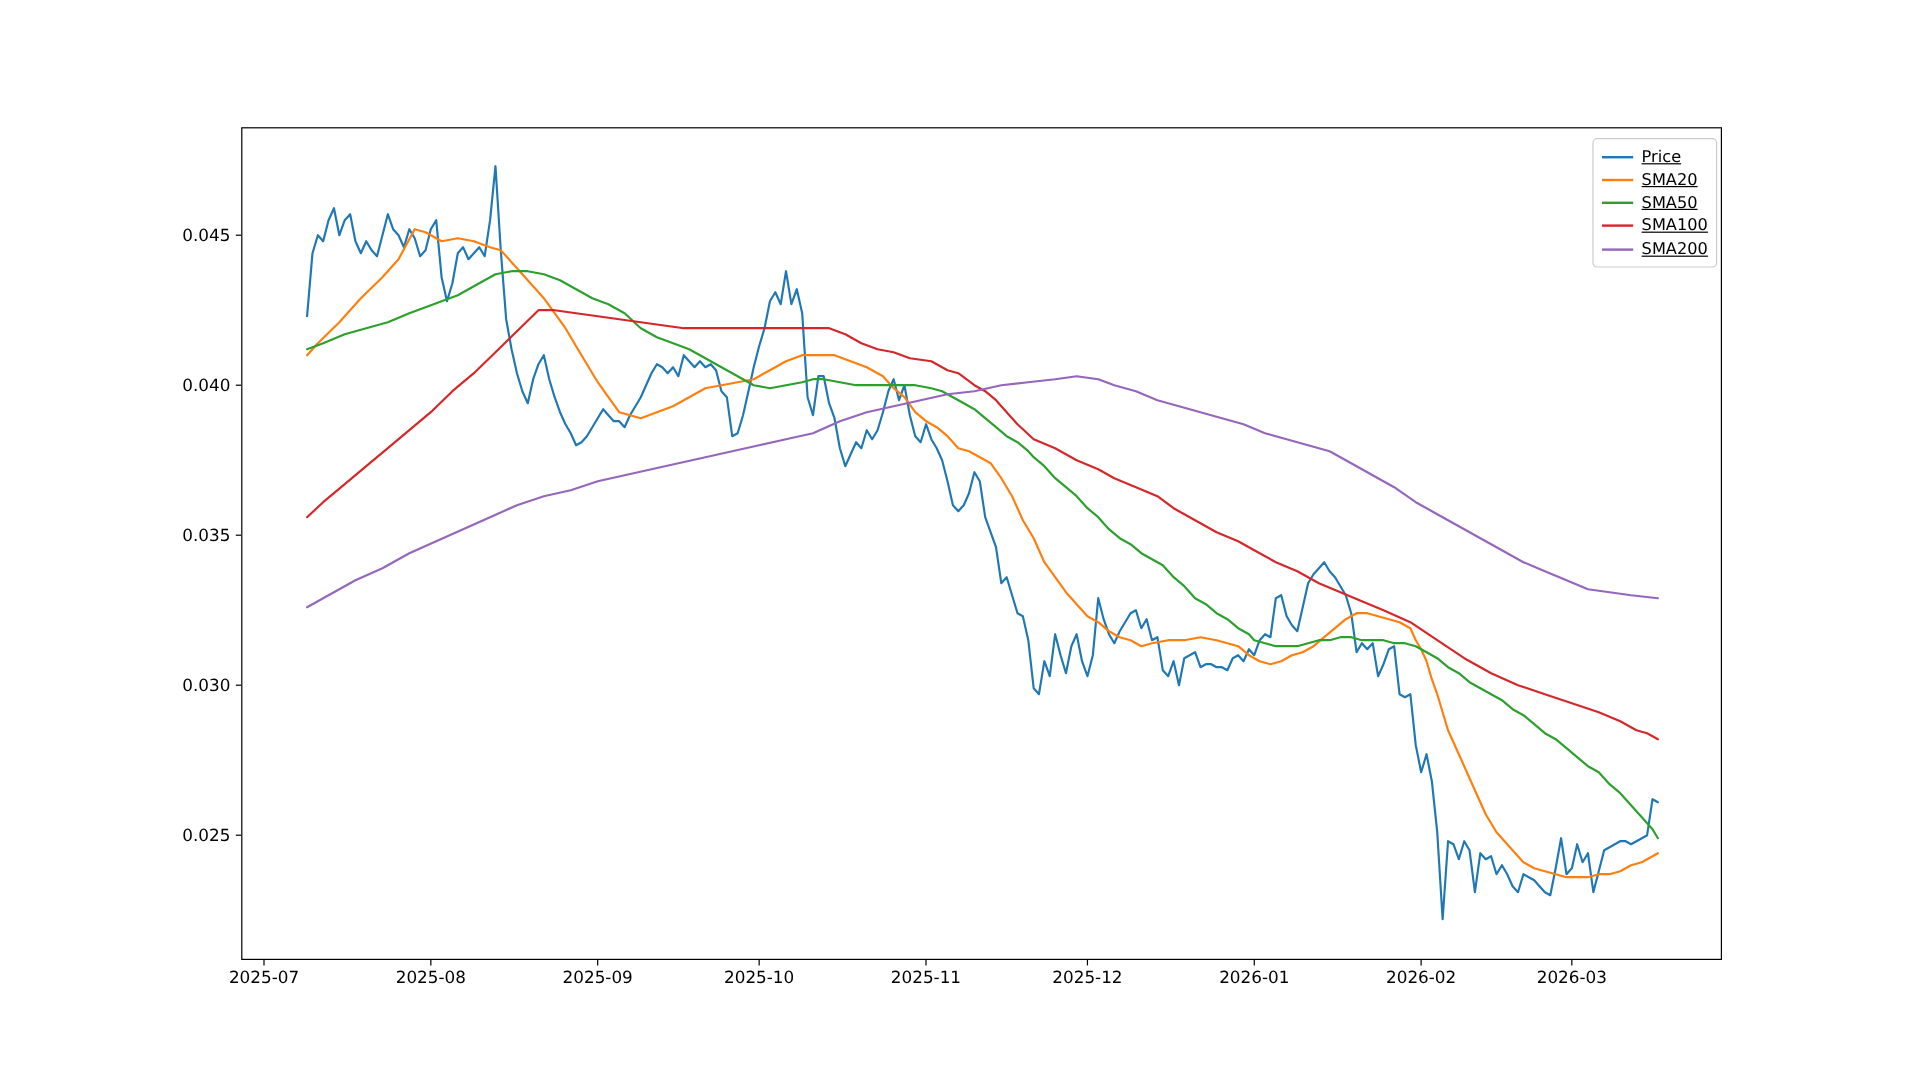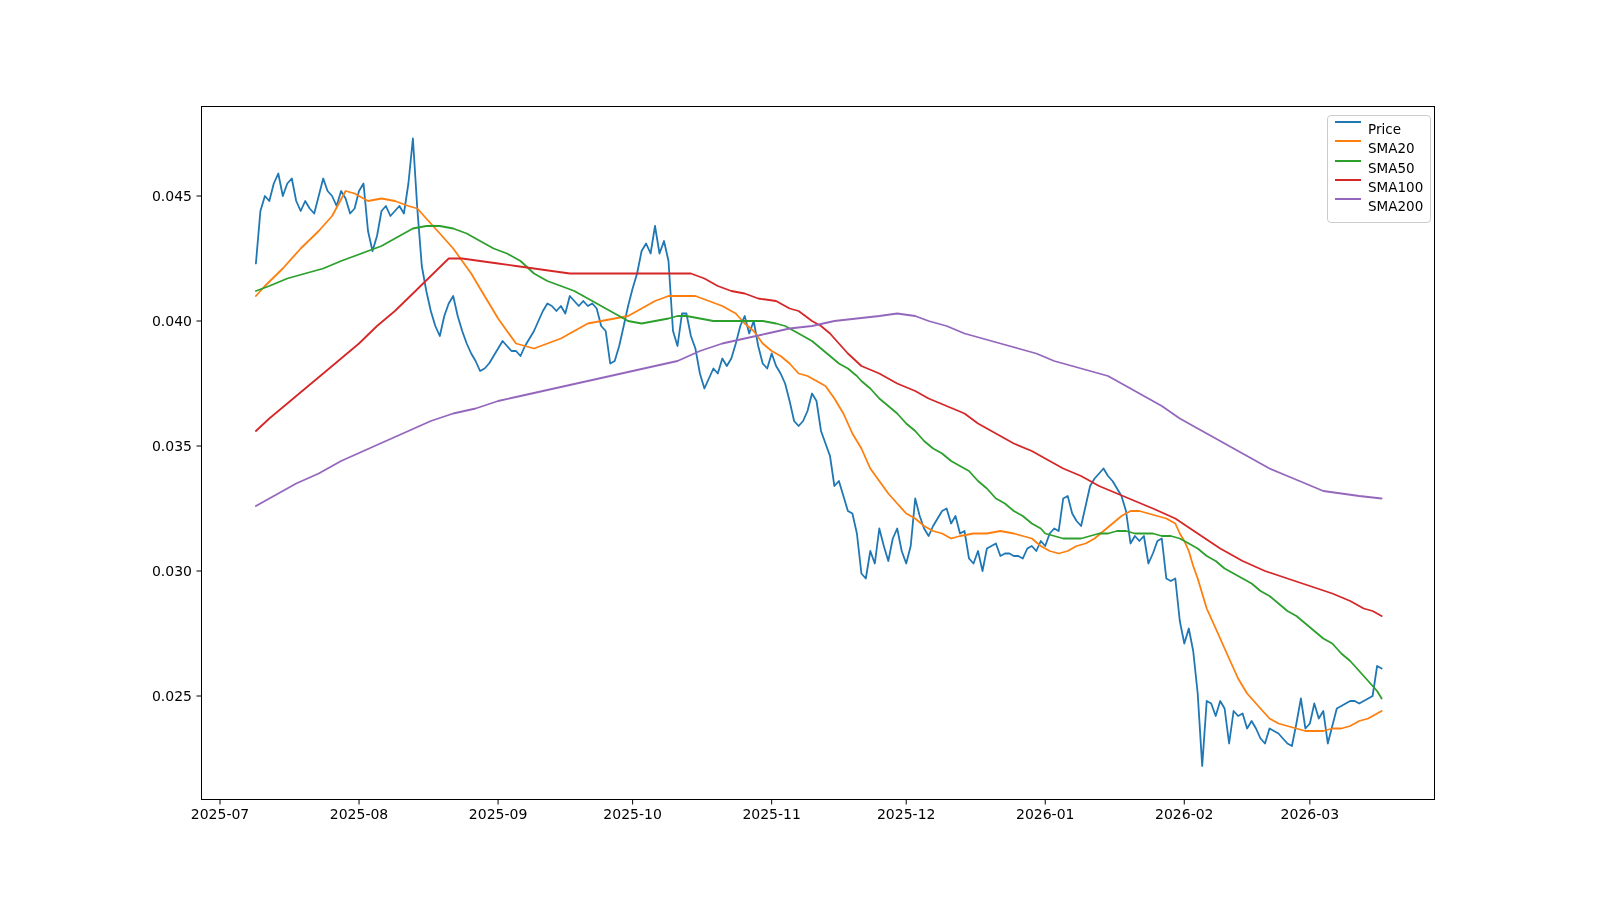--- a/index.html
+++ b/index.html
@@ -3,21 +3,21 @@
 <meta charset="utf-8">
 <style>
   html,body{margin:0;padding:0;background:#ffffff;width:1600px;height:900px;overflow:hidden;
             font-family:"DejaVu Sans",sans-serif;}
   .figure{position:relative;width:1600px;height:900px;background:#ffffff;}
   svg#plot{position:absolute;left:0;top:0;}
   svg text{font-family:"DejaVu Sans",sans-serif;font-size:14px;fill:#000000;}
   .legend{position:absolute;left:1327px;top:115px;width:104px;height:108px;box-sizing:border-box;
           background:rgba(255,255,255,0.9);border:1px solid #cccccc;border-radius:4px;
           padding:5px 7px;display:flex;flex-direction:column;justify-content:space-between;}
-  .legend-item{display:flex;align-items:flex-start;height:19px;}
+  .legend-item{display:flex;align-items:center;height:19px;text-decoration:underline;}
   .legend-swatch{display:inline-block;width:26px;height:2px;margin-right:7px;flex:0 0 26px;}
   .legend-label{font-size:13.5px;color:#000;white-space:nowrap;}
 </style>
 </head>
 <body>
 
 <div class="figure">
   <svg id="plot" width="1600" height="900">
       <polyline points="255.9,263.5 260.4,211.0 264.9,196.0 269.3,201.0 273.8,183.5 278.3,173.5 282.8,196.0 287.3,183.5 291.8,178.5 296.2,201.0 300.7,211.0 305.2,201.0 309.7,208.5 314.2,213.5 318.7,196.0 323.2,178.5 327.6,191.0 332.1,196.0 336.6,206.0 341.1,191.0 345.6,198.5 350.1,213.5 354.6,208.5 359.0,191.0 363.5,183.5 368.0,231.0 372.5,251.0 377.0,236.0 381.5,211.0 385.9,206.0 390.4,216.0 394.9,211.0 399.4,206.0 403.9,213.5 408.4,183.5 412.9,138.5 417.3,208.5 421.8,266.0 426.3,291.0 430.8,311.0 435.3,326.0 439.8,336.0 444.3,316.0 448.7,303.5 453.2,296.0 457.7,316.0 462.2,331.0 466.7,343.5 471.2,353.5 475.6,361.0 480.1,371.0 484.6,368.5 489.1,363.5 493.6,356.0 498.1,348.5 502.6,341.0 507.0,346.0 511.5,351.0 516.0,351.0 520.5,356.0 525.0,346.0 529.5,338.5 534.0,331.0 538.4,321.0 542.9,311.0 547.4,303.5 551.9,306.0 556.4,311.0 560.9,306.0 565.3,313.5 569.8,296.0 574.3,301.0 578.8,306.0 583.3,301.0 587.8,306.0 592.3,303.5 596.7,308.5 601.2,326.0 605.7,331.0 610.2,363.5 614.7,361.0 619.2,346.0 623.7,326.0 628.1,306.0 632.6,288.5 637.1,273.5 641.6,251.0 646.1,243.5 650.6,253.5 655.0,226.0 659.5,253.5 664.0,241.0 668.5,261.0 673.0,331.0 677.5,346.0 682.0,313.5 686.4,313.5 690.9,336.0 695.4,348.5 699.9,373.5 704.4,388.5 708.9,378.5 713.4,368.5 717.8,373.5 722.3,358.5 726.8,366.0 731.3,358.5 735.8,343.5 740.3,326.0 744.7,316.0 749.2,333.5 753.7,321.0 758.2,346.0 762.7,363.5 767.2,368.5 771.7,353.5 776.1,366.0 780.6,373.5 785.1,383.5 789.6,401.0 794.1,421.0 798.6,426.0 803.1,421.0 807.5,411.0 812.0,393.5 816.5,401.0 821.0,431.0 825.5,443.5 830.0,456.0 834.4,486.0 838.9,481.0 843.4,496.0 847.9,511.0 852.4,513.5 856.9,533.5 861.4,573.5 865.8,578.5 870.3,551.0 874.8,563.5 879.3,528.5 883.8,546.0 888.3,561.0 892.8,538.5 897.2,528.5 901.7,551.0 906.2,563.5 910.7,546.0 915.2,498.5 919.7,516.0 924.1,528.5 928.6,536.0 933.1,526.0 937.6,518.5 942.1,511.0 946.6,508.5 951.1,523.5 955.5,516.0 960.0,533.5 964.5,531.0 969.0,558.5 973.5,563.5 978.0,551.0 982.5,571.0 986.9,548.5 991.4,546.0 995.9,543.5 1000.4,556.0 1004.9,553.5 1009.4,553.5 1013.8,556.0 1018.3,556.0 1022.8,558.5 1027.3,548.5 1031.8,546.0 1036.3,551.0 1040.8,541.0 1045.2,546.0 1049.7,533.5 1054.2,528.5 1058.7,531.0 1063.2,498.5 1067.7,496.0 1072.2,513.5 1076.6,521.0 1081.1,526.0 1085.6,506.0 1090.1,486.0 1094.6,478.5 1099.1,473.5 1103.5,468.5 1108.0,476.0 1112.5,481.0 1117.0,488.5 1121.5,496.0 1126.0,511.0 1130.5,543.5 1134.9,536.0 1139.4,541.0 1143.9,536.0 1148.4,563.5 1152.9,553.5 1157.4,541.0 1161.8,538.5 1166.3,578.5 1170.8,581.0 1175.3,578.5 1179.8,621.0 1184.3,643.5 1188.8,628.5 1193.2,651.0 1197.7,693.5 1202.2,766.0 1206.7,701.0 1211.2,703.5 1215.7,716.0 1220.2,701.0 1224.6,708.5 1229.1,743.5 1233.6,711.0 1238.1,716.0 1242.6,713.5 1247.1,728.5 1251.6,721.0 1256.0,728.5 1260.5,738.5 1265.0,743.5 1269.5,728.5 1274.0,731.0 1278.5,733.5 1282.9,738.5 1287.4,743.5 1291.9,746.0 1296.4,723.5 1300.9,698.5 1305.4,728.5 1309.9,723.5 1314.3,703.5 1318.8,718.5 1323.3,711.0 1327.8,743.5 1332.3,726.0 1336.8,708.5 1341.3,706.0 1345.7,703.5 1350.2,701.0 1354.7,701.0 1359.2,703.5 1363.7,701.0 1368.2,698.5 1372.6,696.0 1377.1,666.0 1381.6,668.5" fill="none" stroke="#1f77b4" stroke-width="1.8" stroke-linejoin="round" stroke-linecap="round"></polyline>
       <polyline points="255.9,296.0 264.9,286.0 282.8,268.5 300.7,248.5 318.7,231.0 332.1,216.0 345.6,191.0 354.6,193.5 368.0,201.0 381.5,198.5 394.9,201.0 408.4,206.0 417.3,208.5 426.3,218.5 435.3,228.5 444.3,238.5 453.2,248.5 462.2,261.0 471.2,273.5 480.1,288.5 489.1,303.5 498.1,318.5 507.0,331.0 516.0,343.5 525.0,346.0 534.0,348.5 547.4,343.5 560.9,338.5 574.3,331.0 587.8,323.5 601.2,321.0 614.7,318.5 628.1,316.0 641.6,308.5 655.0,301.0 668.5,296.0 682.0,296.0 695.4,296.0 708.9,301.0 722.3,306.0 735.8,313.5 744.7,323.5 753.7,331.0 762.7,343.5 771.7,351.0 780.6,356.0 789.6,363.5 798.6,373.5 807.5,376.0 816.5,381.0 825.5,386.0 834.4,398.5 843.4,413.5 852.4,433.5 861.4,448.5 870.3,468.5 879.3,481.0 888.3,493.5 897.2,503.5 906.2,513.5 915.2,518.5 924.1,526.0 933.1,531.0 942.1,533.5 951.1,538.5 960.0,536.0 973.5,533.5 986.9,533.5 1000.4,531.0 1013.8,533.5 1022.8,536.0 1031.8,538.5 1040.8,546.0 1049.7,551.0 1058.7,553.5 1067.7,551.0 1076.6,546.0 1085.6,543.5 1094.6,538.5 1103.5,531.0 1112.5,523.5 1121.5,516.0 1130.5,511.0 1139.4,511.0 1148.4,513.5 1157.4,516.0 1166.3,518.5 1175.3,523.5 1179.8,533.5 1184.3,541.0 1188.8,551.0 1193.2,566.0 1197.7,578.5 1202.2,593.5 1206.7,608.5 1211.2,618.5 1215.7,628.5 1220.2,638.5 1224.6,648.5 1229.1,658.5 1233.6,668.5 1238.1,678.5 1242.6,686.0 1247.1,693.5 1251.6,698.5 1256.0,703.5 1260.5,708.5 1265.0,713.5 1269.5,718.5 1274.0,721.0 1278.5,723.5 1287.4,726.0 1296.4,728.5 1305.4,731.0 1314.3,731.0 1323.3,731.0 1332.3,728.5 1341.3,728.5 1350.2,726.0 1359.2,721.0 1368.2,718.5 1377.1,713.5 1381.6,711.0" fill="none" stroke="#ff7f0e" stroke-width="1.8" stroke-linejoin="round" stroke-linecap="round"></polyline>

